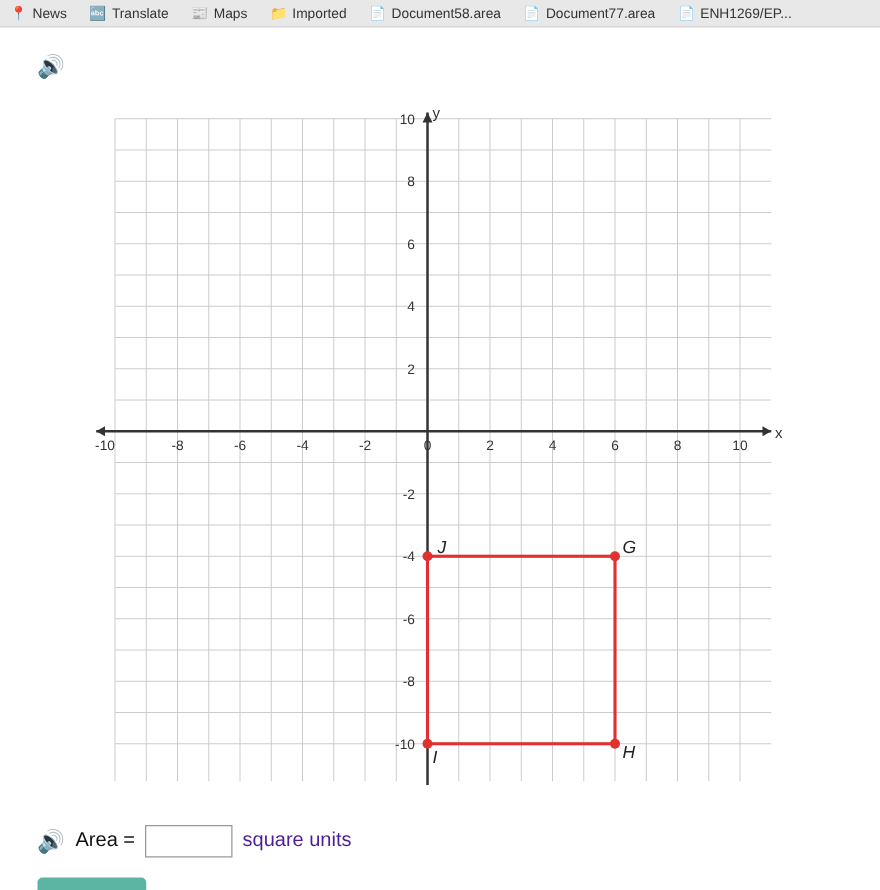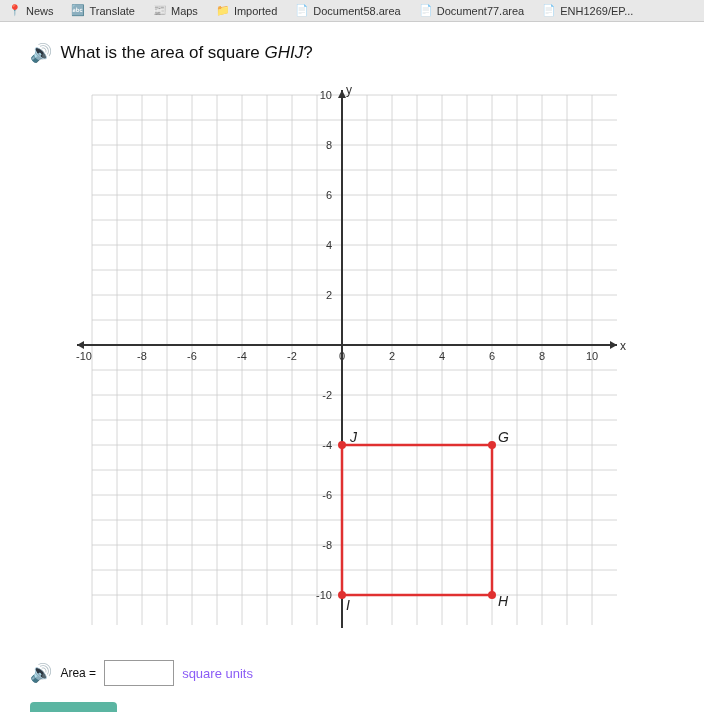--- a/index.html
+++ b/index.html
@@ -89,36 +89,36 @@
       gap: 8px;
       margin-bottom: 16px;
       font-size: 16px;
     }
 
     .answer-icon {
       font-size: 18px;
     }
 
     .answer-label {
-      font-size: 12px;
+      font-size: 16px;
       color: #111;
     }
 
     .answer-input {
       width: 70px;
       height: 26px;
       border: 1px solid #999;
       padding: 2px 4px;
       font-size: 14px;
       background: white;
     }
 
     .answer-units {
-      font-size: 13px;
-      color: #8b5cf6;
+      font-size: 16px;
+      color: #4c1d95;
     }
 
     
     .submit-btn {
       background: #5bb5a2;
       color: white;
       border: none;
       padding: 8px 20px;
       font-size: 15px;
       border-radius: 4px;
@@ -158,23 +158,20 @@
     <span class="tab-icon">📄</span>
     <span>ENH1269/EP...</span>
   </span>
 </div>
 
 <div class="main-content">
 
   
   <div class="question-header">
     <span class="speaker-icon">🔊</span>
-    <span class="question-text">
-      <span>What is the area of square </span><em>GHIJ</em><span>?</span>
-    </span>
   </div>
 
   
   <div class="graph-container">
     <svg class="graph-svg" width="580" height="560" viewBox="0 0 580 560">
 
       <rect x="0" y="0" width="580" height="560" fill="white"></rect>
 
       <g stroke="#ccc" stroke-width="0.8">
 

